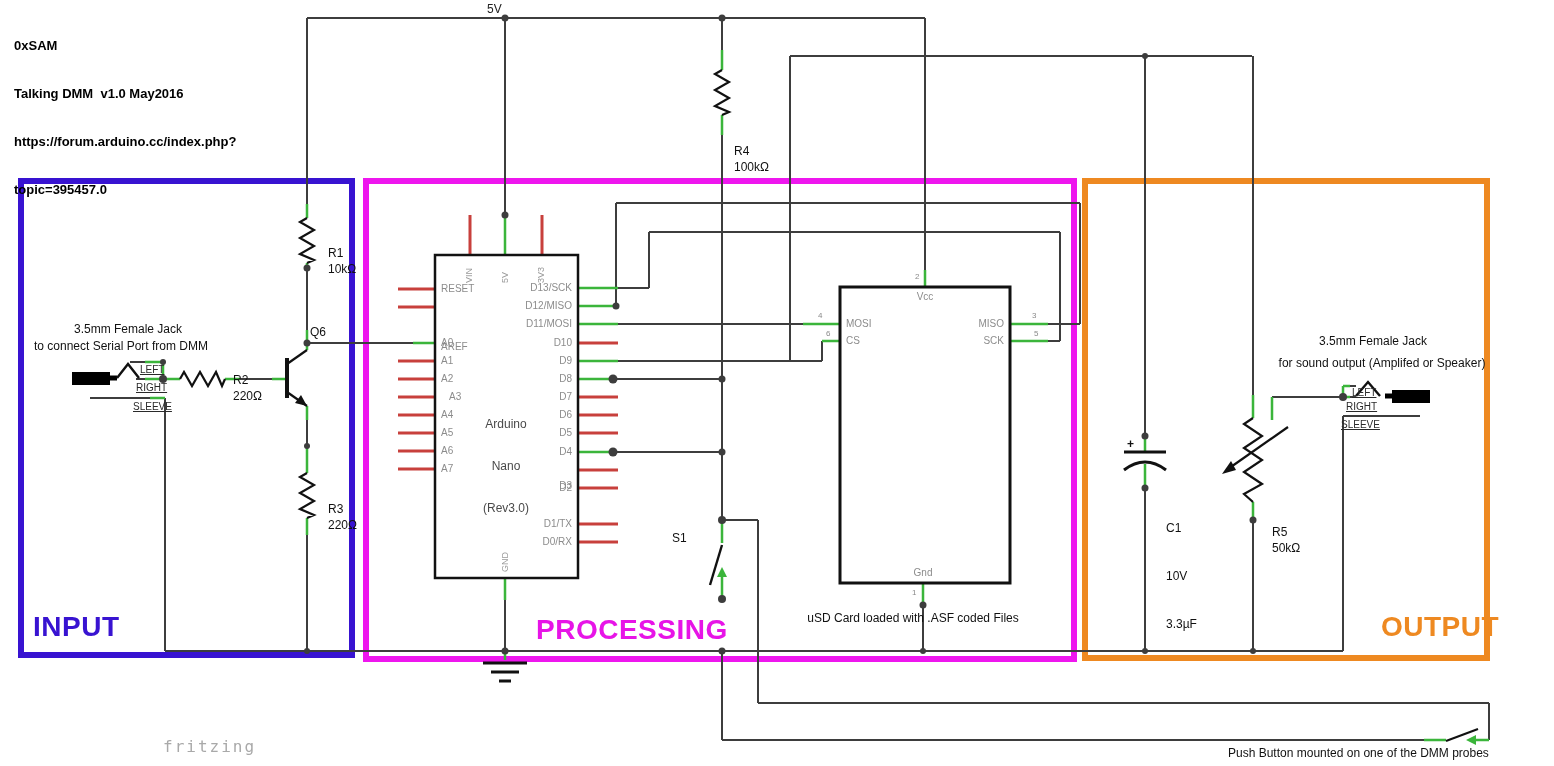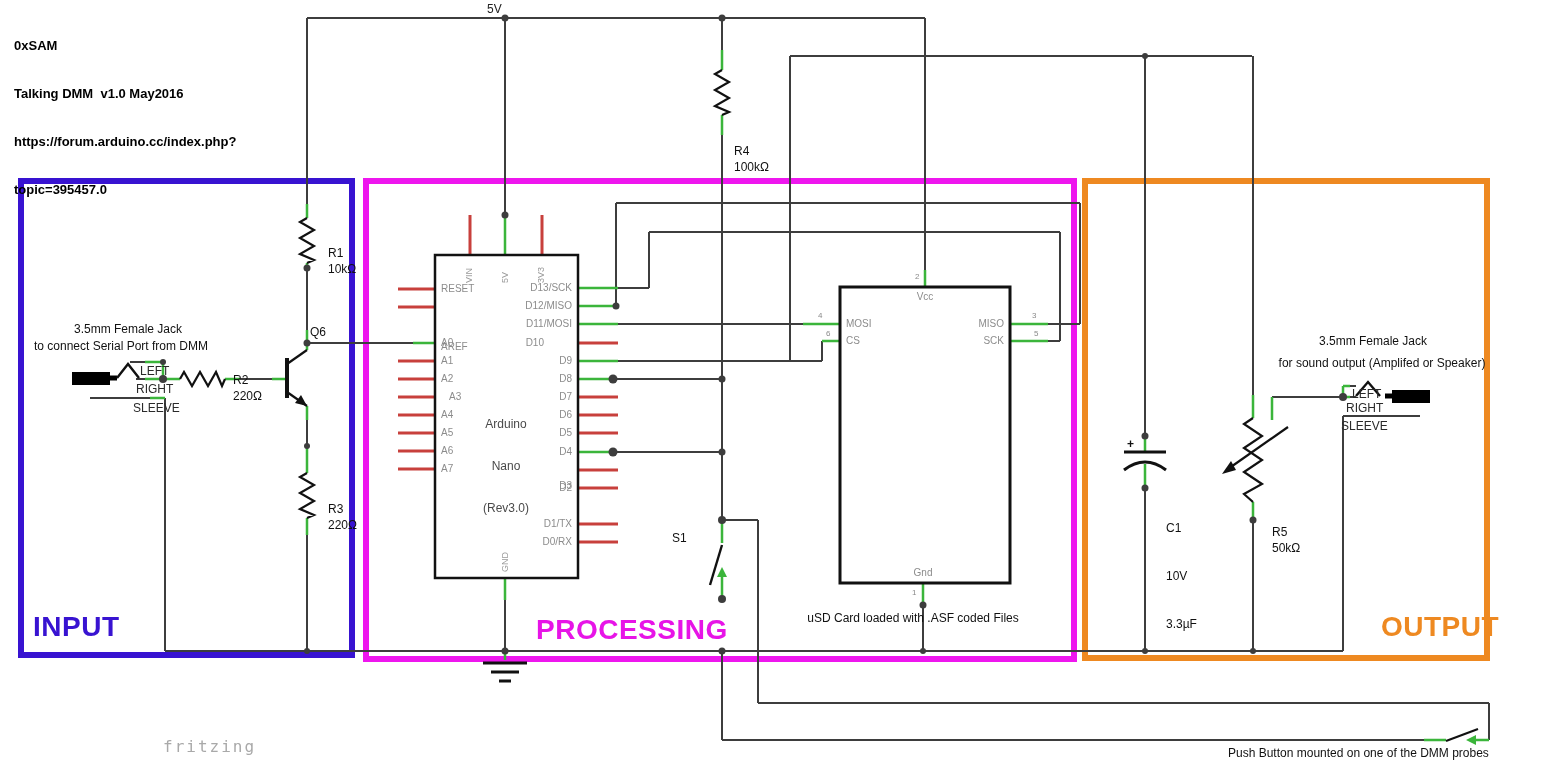--- a/index.html
+++ b/index.html
@@ -12,21 +12,21 @@
   .complbl{font-size:12px;color:#111;line-height:16px;}
   .seclbl{font-size:28px;font-weight:bold;letter-spacing:0.5px;}
   .lbl-input{color:#3813d1;}
   .lbl-proc{color:#e714e7;}
   .lbl-out{color:#ee8921;}
   .pinlbl{font-size:10px;color:#8c8c8c;line-height:12px;}
   .pinlbl.r{transform:translateX(-100%);}
   .vert{transform:rotate(-90deg);transform-origin:0 0;font-size:9px;color:#9a9a9a;}
   .ctrtxt{font-size:12px;color:#4a4a4a;line-height:14px;text-align:center;transform:translateX(-50%);}
   .sdtitle{font-size:13px;color:#1c1c1c;line-height:18px;text-align:center;transform:translateX(-50%);}
-  .jacklbl{font-size:12px;color:#2a2a2a;}
+  .jacklbl{font-size:10px;color:#2a2a2a;text-decoration:underline;}
   .jacktitle{font-size:12px;color:#111;transform:translateX(-50%);white-space:pre;}
   .note{font-size:12px;color:#111;}
   .pinnum{font-size:8px;color:#8a8a8a;}
   .cnote{transform:translateX(-50%);}
   .wm{font-family:"DejaVu Sans Mono",monospace;font-size:16px;letter-spacing:2px;color:#a9a9a9;}
 </style>
 </head>
 <body>
 
 <div id="stage">
@@ -226,21 +226,21 @@
   <span class="t pinlbl" style="left:441px;top:373px;">A2</span>
   <span class="t pinlbl" style="left:441px;top:391px;margin-left:8px;">A3</span>
   <span class="t pinlbl" style="left:441px;top:409px;">A4</span>
   <span class="t pinlbl" style="left:441px;top:427px;">A5</span>
   <span class="t pinlbl" style="left:441px;top:445px;">A6</span>
   <span class="t pinlbl" style="left:441px;top:463px;">A7</span>
 
   <span class="t pinlbl r" style="left:572px;top:282px;">D13/SCK</span>
   <span class="t pinlbl r" style="left:572px;top:300px;">D12/MISO</span>
   <span class="t pinlbl r" style="left:572px;top:318px;">D11/MOSI</span>
-  <span class="t pinlbl r" style="left:544px;top:337px;">D10</span>
+  <span class="t pinlbl r" style="left:572px;top:337px;">D10</span>
   <span class="t pinlbl r" style="left:572px;top:355px;">D9</span>
   <span class="t pinlbl r" style="left:572px;top:373px;">D8</span>
   <span class="t pinlbl r" style="left:572px;top:391px;">D7</span>
   <span class="t pinlbl r" style="left:572px;top:409px;">D6</span>
   <span class="t pinlbl r" style="left:572px;top:427px;">D5</span>
   <span class="t pinlbl r" style="left:572px;top:446px;">D4</span>
   <span class="t pinlbl r" style="left:572px;top:480px;">D3</span>
   <span class="t pinlbl r" style="left:572px;top:482px;">D2</span>
   <span class="t pinlbl r" style="left:572px;top:518px;">D1/TX</span>
   <span class="t pinlbl r" style="left:572px;top:536px;">D0/RX</span>

